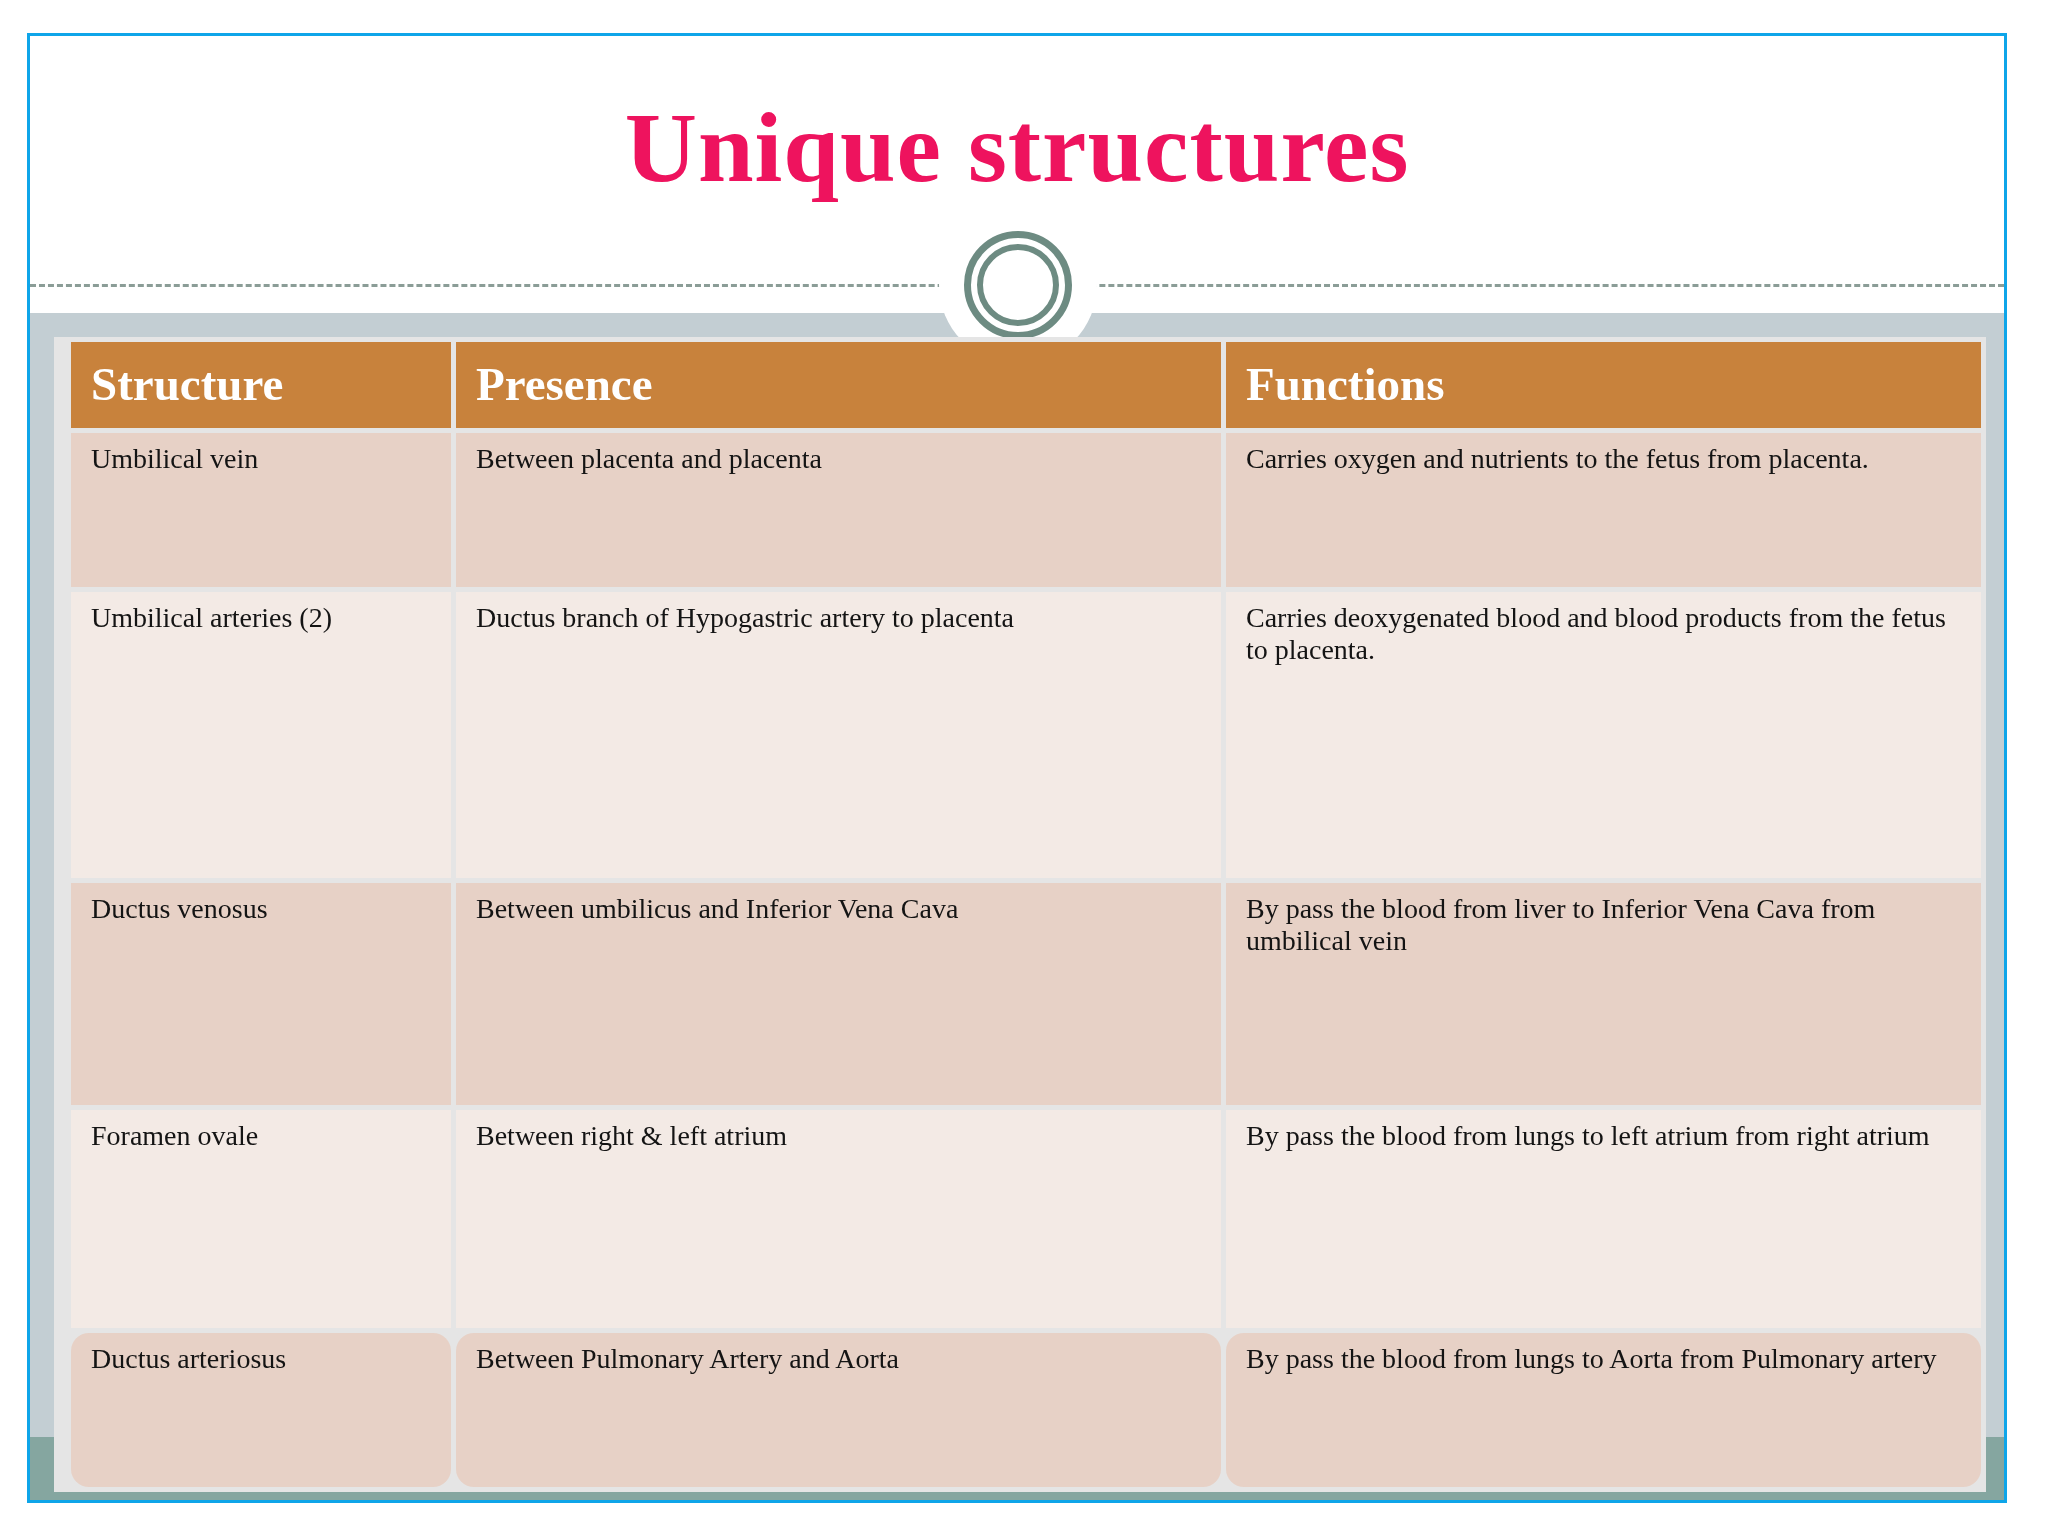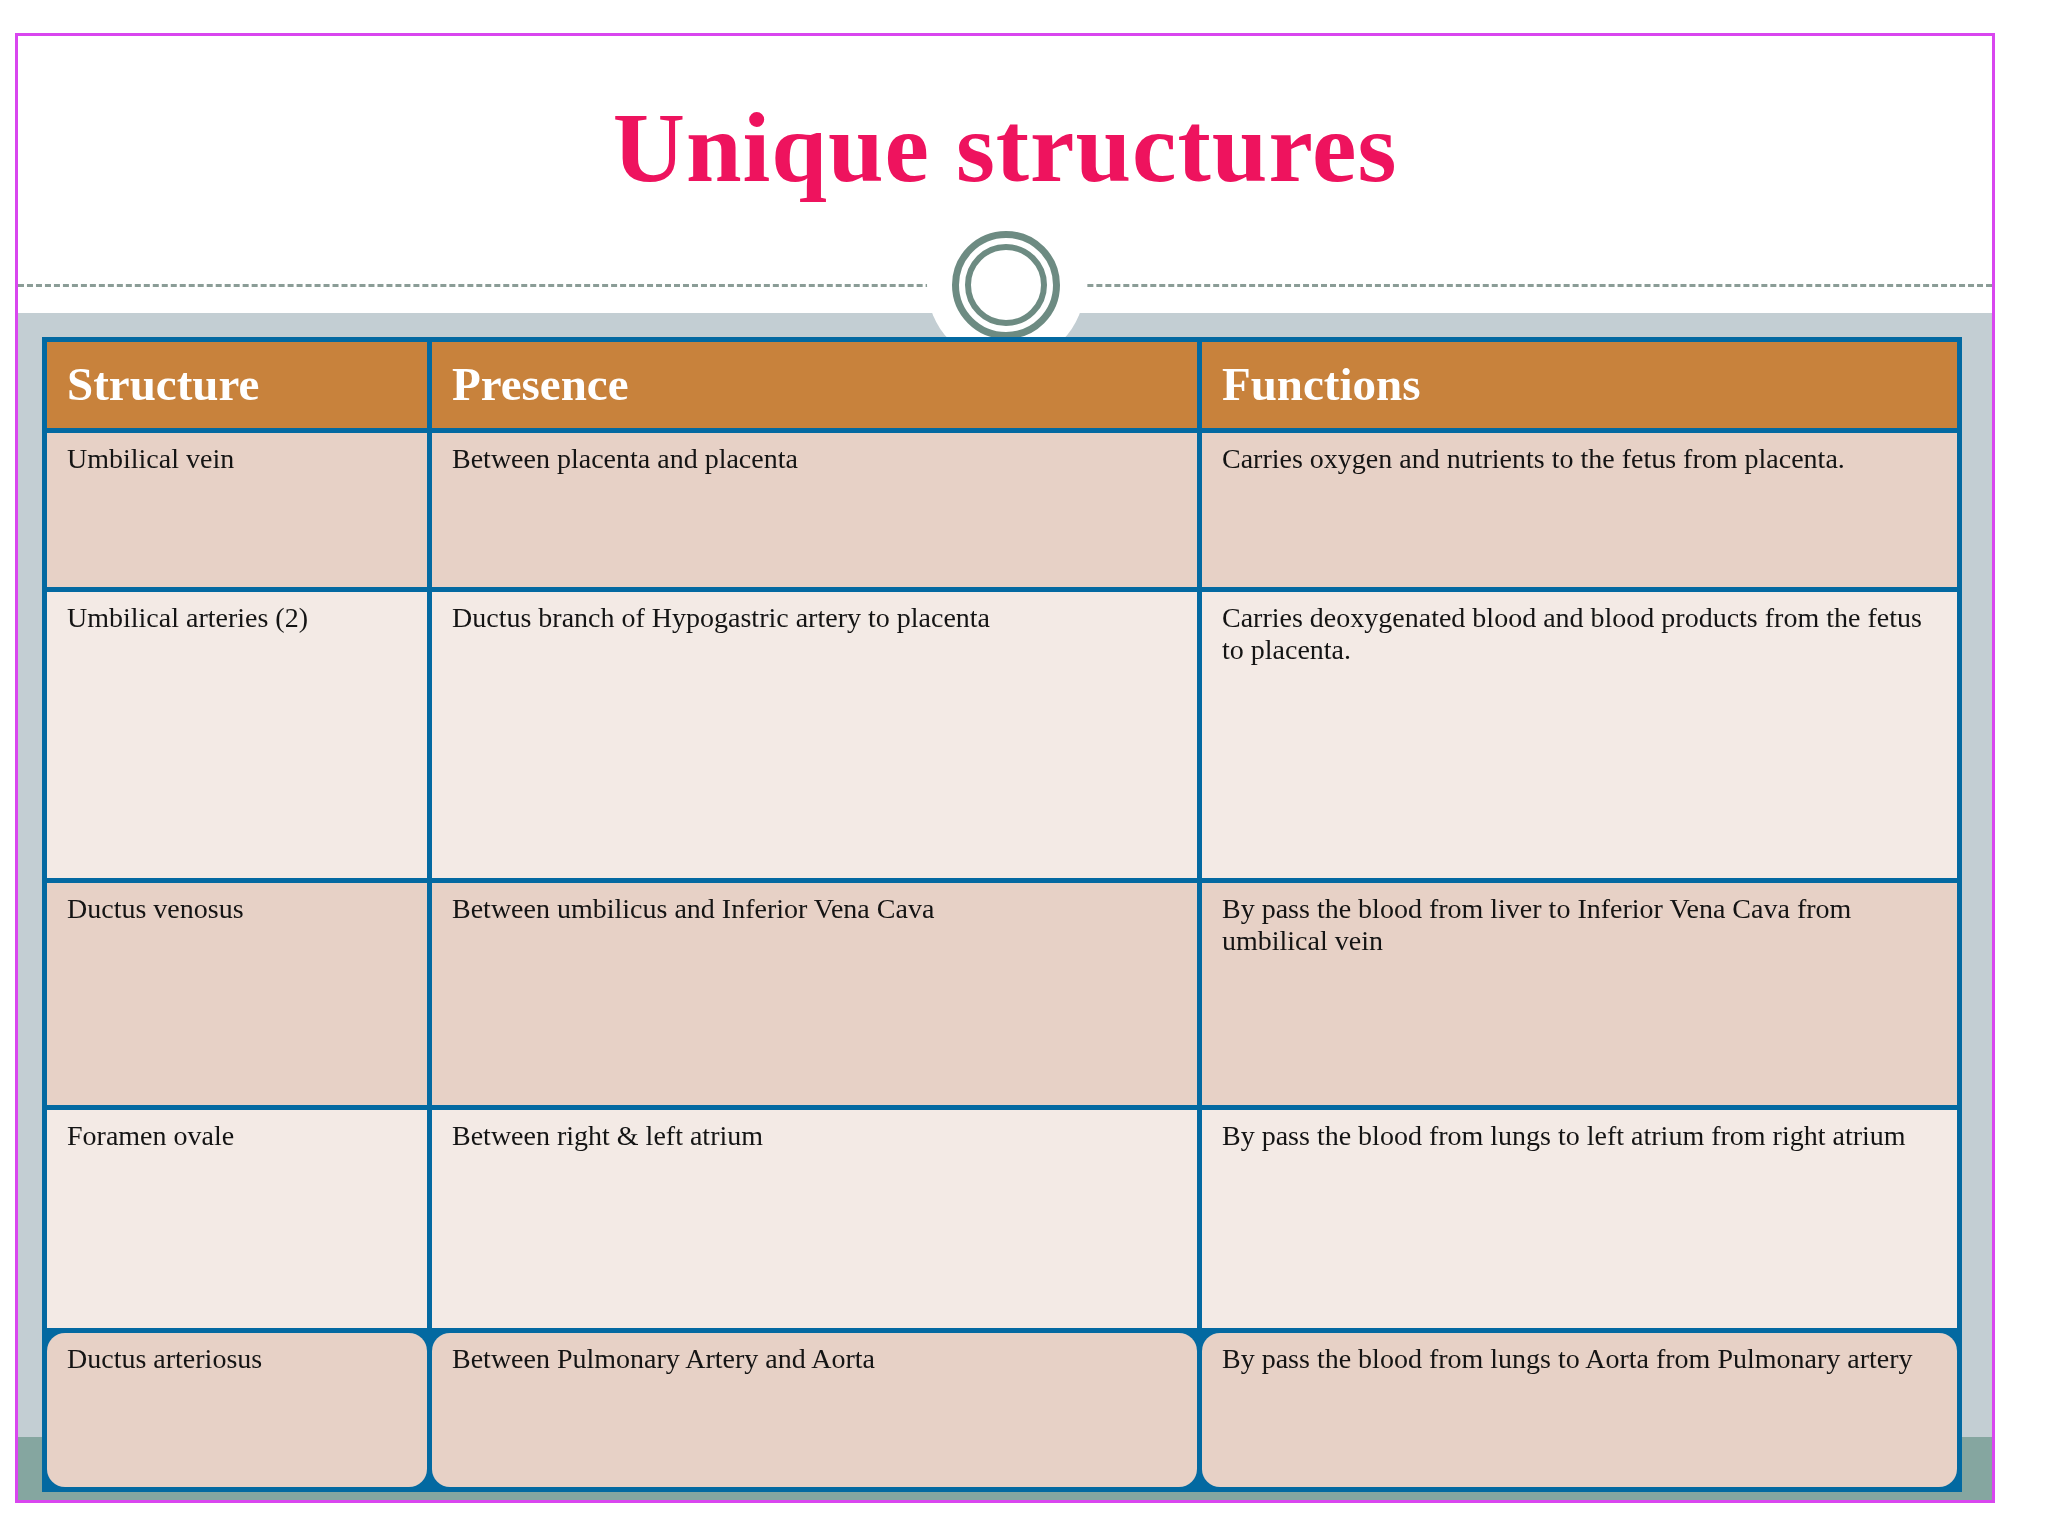--- a/index.html
+++ b/index.html
@@ -1,22 +1,22 @@
 <!DOCTYPE html>
 <html><head>
 <meta charset="utf-8">
 <style>
   html,body{margin:0;padding:0;background:#ffffff;}
   .stage{
     position:relative;width:2048px;height:1536px;background:#ffffff;overflow:hidden;
     font-family:"Liberation Serif","DejaVu Serif",serif;
   }
   .frame{
-    position:absolute;left:15px;top:33px;width:1974px;height:1464px;
-    border:3px solid #d946ef;background:#ffffff;
+    position:absolute;left:27px;top:33px;width:1974px;height:1464px;
+    border:3px solid #0ea5e9;background:#ffffff;
   }
   .title{
     position:absolute;top:52px;left:0;width:100%;
     text-align:center;font-size:100px;font-weight:bold;color:#ee135e;
     letter-spacing:1px;line-height:1.2;
   }
   .dashed{
     position:absolute;top:248px;left:0;width:100%;height:0;
     border-top:3px dashed #8b9d97;
   }
@@ -37,21 +37,21 @@
     box-sizing:border-box;border:7px solid #6d8b82;border-radius:50%;
     background:#ffffff;display:flex;align-items:center;justify-content:center;
   }
   .ring-inner{
     width:82px;height:82px;box-sizing:border-box;
     border:6px solid #6d8b82;border-radius:50%;background:#ffffff;
   }
   table.tbl{
     position:absolute;left:24px;top:301px;width:1915px;
     border-collapse:separate;border-spacing:5px;
-    background:#0369a1;table-layout:fixed;
+    background:#e5e5e5;table-layout:fixed;padding-left:12px;
   }
   table.tbl th, table.tbl td{
     box-sizing:border-box;text-align:left;
     padding:10px 16px 10px 20px;
   }
   table.tbl th{
     background:#c8823c;color:#ffffff;font-weight:bold;font-size:47px;
     height:86px;vertical-align:middle;line-height:1.1;
   }
   table.tbl td{

